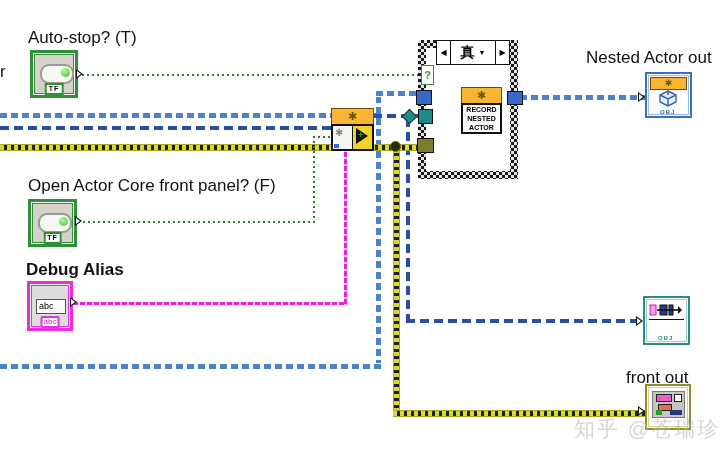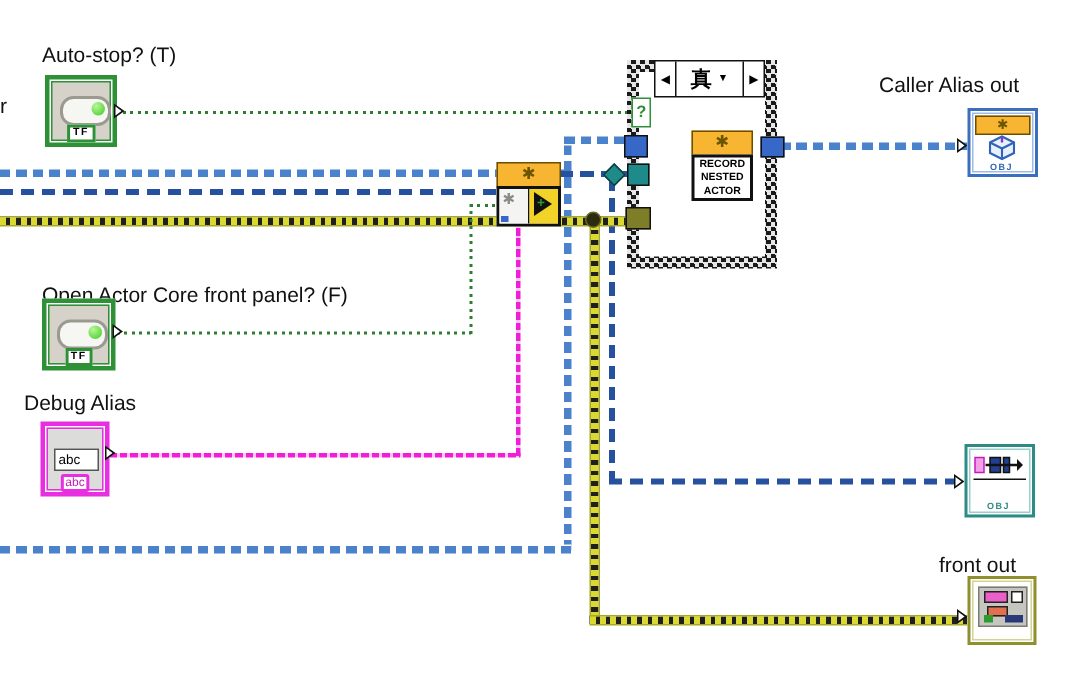--- a/index.html
+++ b/index.html
@@ -1,19 +1,19 @@
 <!DOCTYPE html>
 <html><head>
 <meta charset="utf-8">
 <style>
   html,body{margin:0;padding:0;background:#fff;}
   #stage{position:relative;width:720px;height:460px;background:#ffffff;overflow:hidden;
          font-family:"Liberation Sans",sans-serif;color:#000;}
   .abs{position:absolute;}
-  .lbl{font-size:14px;color:#111;white-space:nowrap;text-align:center;}
+  .lbl{font-size:17px;color:#111;white-space:nowrap;text-align:center;}
   
   .w{position:absolute;}
   .lb-h{height:5px;background:repeating-linear-gradient(90deg,#4a82cc 0 7px,#ffffff 7px 11px);
         box-shadow:0 -1px 0 #fff,0 1px 0 #fff;}
   .lb-v{width:5px;background:repeating-linear-gradient(0deg,#4a82cc 0 7px,#ffffff 7px 11px);}
   .db-h{height:4px;background:repeating-linear-gradient(90deg,#26519e 0 9px,#ffffff 9px 14px);}
   .db-v{width:4px;background:repeating-linear-gradient(0deg,#26519e 0 9px,#ffffff 9px 14px);}
   .er-h{height:5px;background:repeating-linear-gradient(90deg,#d9d931 0 4px,#1f1f1f 4px 7px);
         border-top:1px solid #a8a824;border-bottom:1px solid #a8a824;}
   .er-v{width:5px;background:repeating-linear-gradient(0deg,#d9d931 0 4px,#1f1f1f 4px 7px);
@@ -162,41 +162,41 @@
   <div class="abs ctl" style="left:30px;top:50px;width:42px;height:42px;">
     <div class="ctl-in">
       <div class="toggle">
         <div class="toggle-dot"></div>
       </div>
       <div class="tfbox">TF</div>
     </div>
   </div>
   <div class="outarrow" style="left:76px;top:69px;"></div>
 
-  <div class="abs lbl" style="left:28px;top:188px;">Open Actor Core front panel? (F)</div>
+  <div class="abs lbl" style="left:28px;top:176px;">Open Actor Core front panel? (F)</div>
   <div class="abs ctl" style="left:28px;top:199px;width:43px;height:42px;">
     <div class="ctl-in">
       <div class="toggle">
         <div class="toggle-dot"></div>
       </div>
       <div class="tfbox">TF</div>
     </div>
   </div>
   <div class="outarrow" style="left:75px;top:216px;"></div>
 
-  <div class="abs lbl" style="left:16px;top:260px;">Debug Alias</div>
+  <div class="abs lbl" style="left:26px;top:260px;font-weight:bold;">Debug Alias</div>
   <div class="abs ctl-pink" style="left:27px;top:281px;width:40px;height:44px;">
     <div class="ctl-pink-in">
       <div class="strfield">abc</div>
       <div class="strtype">abc</div>
     </div>
   </div>
   <div class="outarrow" style="left:70px;top:297px;"></div>
 
-  <div class="abs lbl" style="left:586px;top:48px;">Caller Alias out</div>
+  <div class="abs lbl" style="left:586px;top:48px;">Nested Actor out</div>
   <div class="abs inarrow" style="left:638px;top:92px;"></div>
   <div class="abs term t-blue" style="left:645px;top:72px;width:43px;height:42px;">
     <div class="banner" style="margin:3px 3px 0 3px;height:11px;font-size:9px;">
       <span>✱</span>
     </div>
     <svg width="20" height="18" style="position:absolute;left:11px;top:16px;">
       <polygon points="10,1 18,5 18,12 10,16 2,12 2,5" fill="#e8f0fc" stroke="#2f64b8" stroke-width="1.4"></polygon>
       <polyline points="2,5 10,9 18,5" fill="none" stroke="#2f64b8" stroke-width="1.4"></polyline>
       <line x1="10" y1="9" x2="10" y2="16" stroke="#2f64b8" stroke-width="1.4"></line>
       <line x1="10" y1="1" x2="10" y2="5" stroke="#7a3fd0" stroke-width="1.6"></line>
@@ -222,14 +222,15 @@
   <div class="abs term t-olive" style="left:645px;top:384px;width:42px;height:42px;">
     <div style="position:absolute;left:5px;top:5px;width:31px;height:25px;background:#c6c6c0;border:1px solid #7c7c74;">
       <span style="position:absolute;left:3px;top:2px;width:14px;height:6px;background:#ea60c8;border:1px solid #222;"></span>
       <span style="position:absolute;right:2px;top:2px;width:6px;height:6px;background:#fff;border:1px solid #222;"></span>
       <span style="position:absolute;left:5px;top:12px;width:12px;height:5px;background:#e07050;border:1px solid #222;"></span>
       <span style="position:absolute;right:2px;bottom:2px;width:12px;height:5px;background:#283878;"></span>
       <span style="position:absolute;left:3px;bottom:2px;width:6px;height:5px;background:#2e9b2e;"></span>
     </div>
   </div>
 
+  <div class="abs watermark" style="left:574px;top:415px;">知乎 @苍瑞珍</div>
 
 </div>
 
 </body></html>

